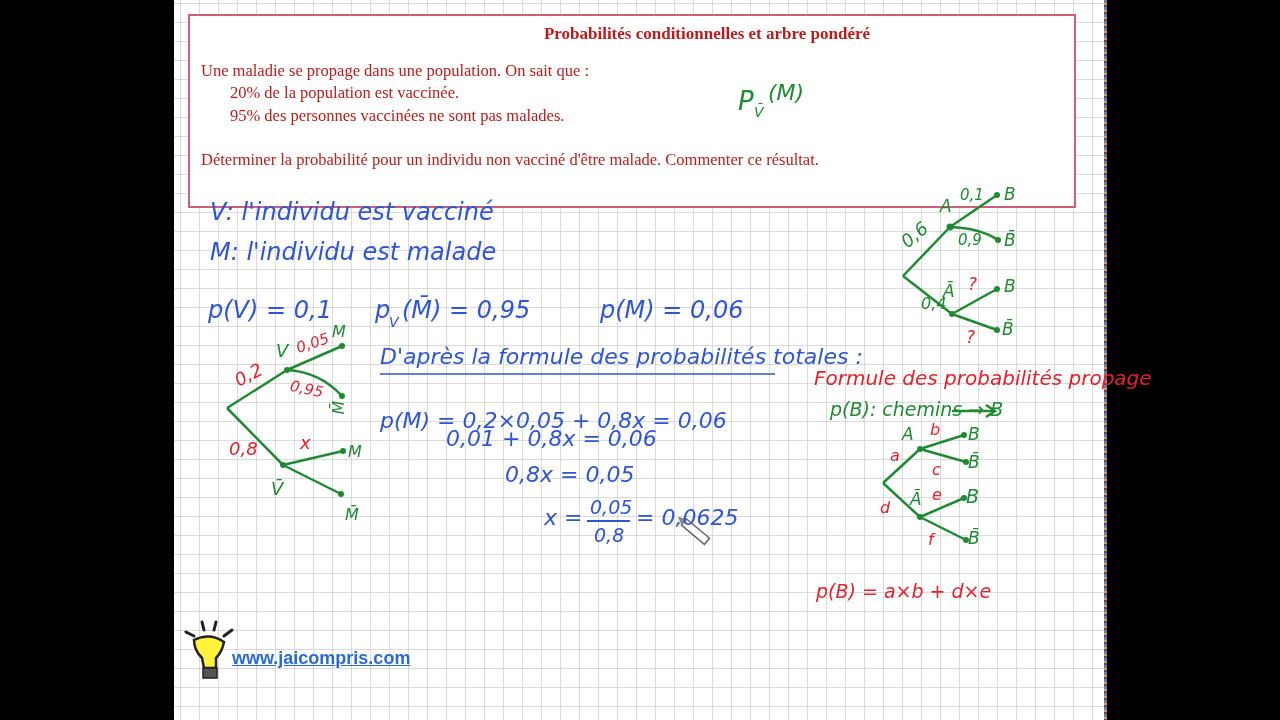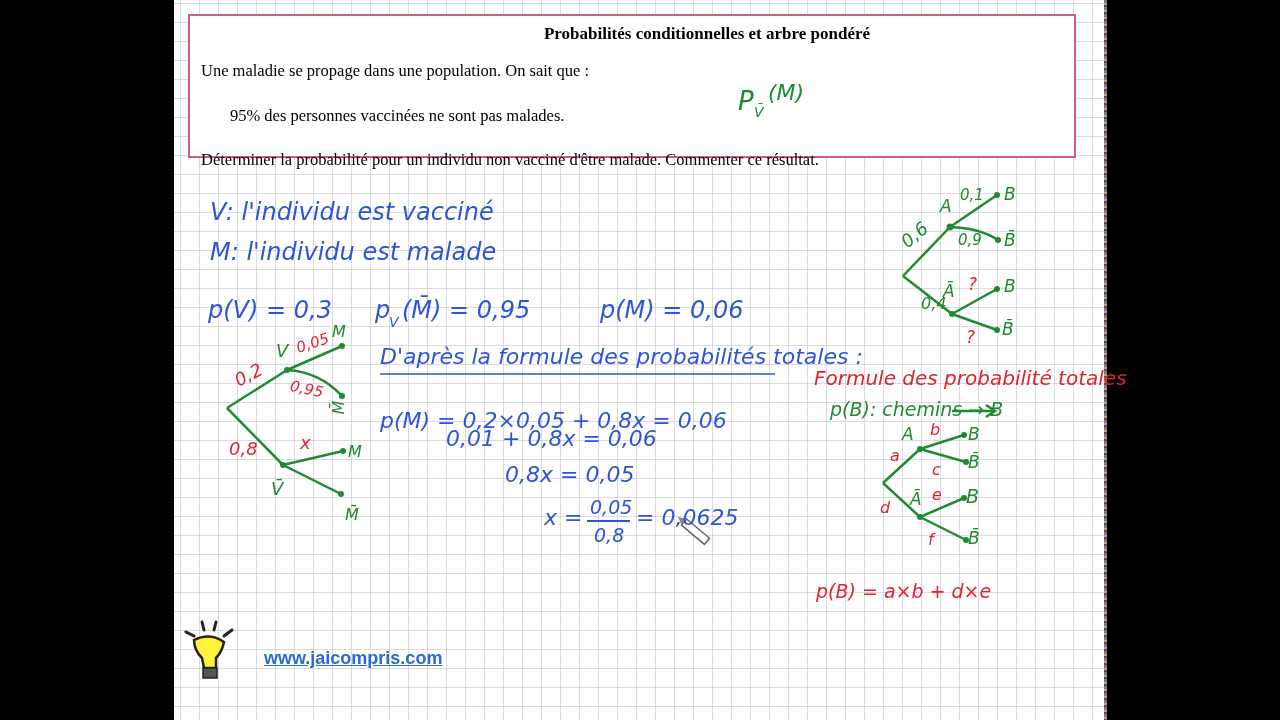--- a/index.html
+++ b/index.html
@@ -5,55 +5,56 @@
   html,body{margin:0;padding:0;}
   body{width:1280px;height:720px;background:#000;position:relative;overflow:hidden;
        font-family:"Liberation Serif",serif;}
   .page{position:absolute;left:174px;top:0;width:930px;height:720px;background:#fff;
         background-image:
           linear-gradient(to right, rgba(190,190,195,0.55) 1px, transparent 1px),
           linear-gradient(to bottom, rgba(190,190,195,0.55) 1px, transparent 1px);
         background-size:19px 19px;background-position:6px 3px;}
   .page-edge{position:absolute;left:1104px;top:0;width:3px;height:720px;
         background:repeating-linear-gradient(to bottom,#6a7fa0 0 3px,#c9a35a 3px 5px,#6b3f6f 5px 7px);}
-  .problem{position:absolute;left:188px;top:14px;width:888px;height:144px;background:#fff;
-           border:2px solid #d0607a;box-sizing:border-box;color:#000000;}
+  .problem{position:absolute;left:188px;top:14px;width:888px;height:194px;background:#fff;
+           border:2px solid #d0607a;box-sizing:border-box;color:#b91c1c;}
   .problem .title{position:absolute;left:0;right:0;top:8px;text-align:center;padding-left:150px;
            font-weight:bold;font-size:17px;}
   .problem .line{position:absolute;font-size:16.5px;white-space:nowrap;}
   .hand{position:absolute;font-family:"DejaVu Sans",sans-serif;white-space:nowrap;font-style:italic;}
   .blue{color:#2f55d4;}
   .green{color:#1f8a32;}
   .red{color:#e2232f;}
   svg.overlay{position:absolute;left:0;top:0;width:1280px;height:720px;pointer-events:none;}
   .logo{position:absolute;left:180px;top:618px;width:60px;height:66px;}
   .link{position:absolute;left:232px;top:648px;font-family:"Liberation Sans",sans-serif;
-        font-weight:bold;font-size:18px;color:#2a6bd1;text-decoration:underline;margin-left:32px;}
+        font-weight:bold;font-size:18px;color:#2a6bd1;text-decoration:underline;}
 </style>
 </head>
 <body>
 
 <div class="page"></div>
 <div class="page-edge"></div>
 
 <div class="problem">
   <div class="title">Probabilités conditionnelles et arbre pondéré</div>
   <div class="line" style="left:11px;top:45px">Une maladie se propage dans une population. On sait que :</div>
+  <div class="line" style="left:40px;top:67px">20% de la population est vaccinée.</div>
   <div class="line" style="left:40px;top:90px">95% des personnes vaccinées ne sont pas malades.</div>
   <div class="line" style="left:11px;top:134px">Déterminer la probabilité pour un individu non vacciné d'être malade. Commenter ce résultat.</div>
 </div>
 
 <div class="hand green" style="left:738px;top:86px;font-size:26px">P</div>
 <div class="hand green" style="left:754px;top:104px;font-size:14px">V̄</div>
 <div class="hand green" style="left:768px;top:80px;font-size:22px">(M)</div>
 
 <div class="hand blue" style="left:210px;top:198px;font-size:24px">V: l'individu est vacciné</div>
 <div class="hand blue" style="left:210px;top:238px;font-size:24px">M: l'individu est malade</div>
 
-<div class="hand blue" style="left:208px;top:296px;font-size:24px">p(V) = 0,3</div>
+<div class="hand blue" style="left:208px;top:296px;font-size:24px">p(V) = 0,1</div>
 <div class="hand blue" style="left:375px;top:296px;font-size:24px">p</div>
 <div class="hand blue" style="left:389px;top:314px;font-size:14px">V</div>
 <div class="hand blue" style="left:402px;top:296px;font-size:24px">(M̄) = 0,95</div>
 <div class="hand blue" style="left:600px;top:296px;font-size:24px">p(M) = 0,06</div>
 
 <svg class="overlay" viewBox="0 0 1280 720">
 
   <g stroke="#1f8a32" stroke-width="2.5" fill="none">
     <line x1="227" y1="408" x2="287" y2="370"></line>
     <line x1="227" y1="408" x2="283" y2="465"></line>
@@ -137,21 +138,21 @@
 <div class="hand green" style="left:943px;top:281px;font-size:17px">Ā</div>
 <div class="hand green" style="left:960px;top:186px;font-size:15px">0,1</div>
 <div class="hand green" style="left:958px;top:231px;font-size:15px">0,9</div>
 <div class="hand red" style="left:968px;top:274px;font-size:17px">?</div>
 <div class="hand red" style="left:966px;top:327px;font-size:17px">?</div>
 <div class="hand green" style="left:1004px;top:184px;font-size:17px">B</div>
 <div class="hand green" style="left:1004px;top:230px;font-size:17px">B̄</div>
 <div class="hand green" style="left:1004px;top:276px;font-size:17px">B</div>
 <div class="hand green" style="left:1002px;top:319px;font-size:17px">B̄</div>
 
-<div class="hand red" style="left:814px;top:366px;font-size:20px">Formule des probabilité totales</div>
+<div class="hand red" style="left:814px;top:366px;font-size:20px">Formule des probabilités propage</div>
 <div class="hand green" style="left:830px;top:398px;font-size:19px">p(B): chemins → B</div>
 <div class="hand red" style="left:890px;top:446px;font-size:16px">a</div>
 <div class="hand red" style="left:930px;top:420px;font-size:16px">b</div>
 <div class="hand red" style="left:932px;top:460px;font-size:16px">c</div>
 <div class="hand red" style="left:880px;top:498px;font-size:16px">d</div>
 <div class="hand red" style="left:932px;top:485px;font-size:16px">e</div>
 <div class="hand red" style="left:928px;top:530px;font-size:16px">f</div>
 <div class="hand green" style="left:902px;top:424px;font-size:17px">A</div>
 <div class="hand green" style="left:910px;top:489px;font-size:17px">Ā</div>
 <div class="hand green" style="left:968px;top:424px;font-size:17px">B</div>

